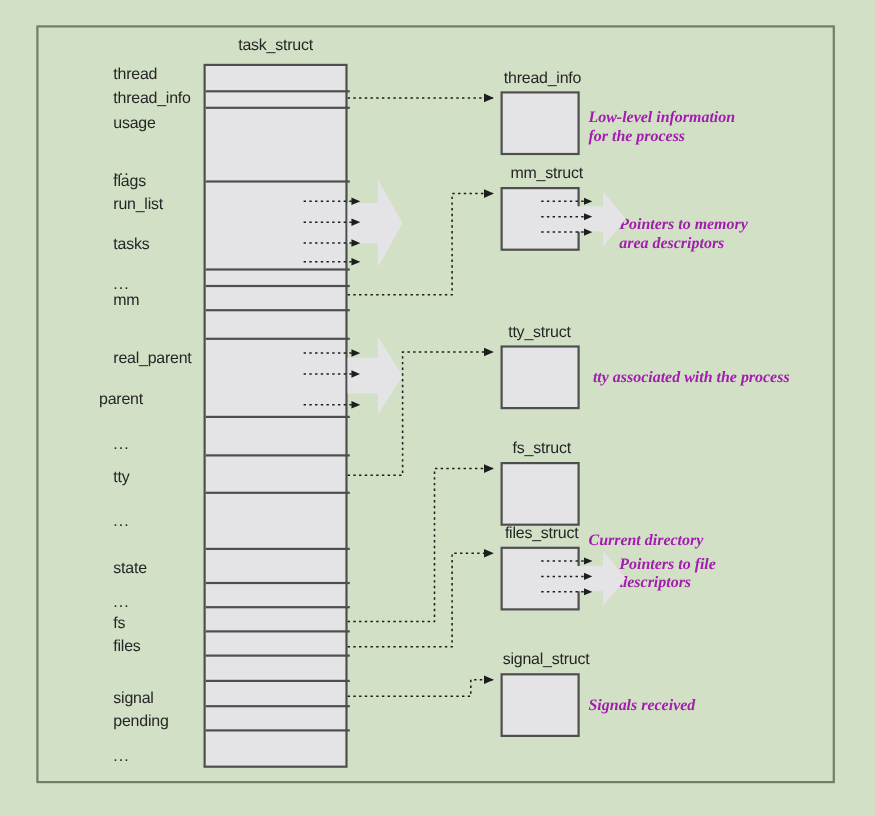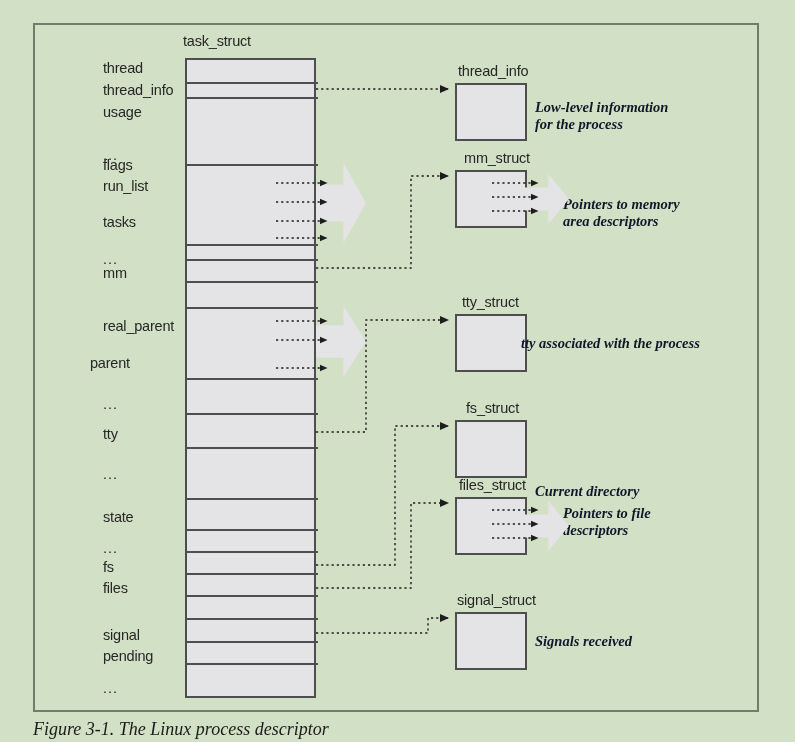--- a/index.html
+++ b/index.html
@@ -28,21 +28,21 @@
     height: 689px;
     border: 2px solid #6d7f6a;
     box-sizing: border-box;
     background: #d2e0c5;
   }
   
   #ts-title {
     position: absolute;
     left: 183px; top: 33px;
     width: 135px;
-    text-align: left;
+    text-align: center;
     font-size: 14.5px;
     color: #262626;
     letter-spacing: -0.2px;
   }
   #ts-box {
     position: absolute;
     left: 185px; top: 58px;
     width: 131px;
     height: 640px;
     background: #e4e4e6;
@@ -79,21 +79,21 @@
     letter-spacing: -0.2px;
     white-space: nowrap;
   }
   .rdesc {
     position: absolute;
     font-family: "Liberation Serif", serif;
     font-style: italic;
     font-weight: bold;
     font-size: 14.5px;
     line-height: 17px;
-    color: #0f172a;
+    color: #a21caf;
     white-space: pre-line;
   }
 
   
   #caption {
     position: absolute;
     left: 33px; top: 719px;
     font-family: "Liberation Serif", serif;
     font-style: italic;
     font-size: 18px;
@@ -168,21 +168,21 @@
       <div class="rtitle" style="left: 458px; top: 63px;">thread_info</div>
       <div class="rbox" style="left: 455px; top: 83px; width: 72px; height: 58px;"></div>
       <div class="rdesc" style="left: 535px; top: 99px;">Low-level information
 for the process</div>
       <div class="rtitle" style="left: 464px; top: 150px;">mm_struct</div>
       <div class="rbox" style="left: 455px; top: 170px; width: 72px; height: 58px;"></div>
       <div class="rdesc" style="left: 563px; top: 196px;">Pointers to memory
 area descriptors</div>
       <div class="rtitle" style="left: 462px; top: 294px;">tty_struct</div>
       <div class="rbox" style="left: 455px; top: 314px; width: 72px; height: 58px;"></div>
-      <div class="rdesc" style="left: 521px; top: 335px; font-style: italic;">tty associated with the process</div>
+      <div class="rdesc" style="left: 539px; top: 335px; font-style: italic;">tty associated with the process</div>
       <div class="rtitle" style="left: 466px; top: 400px;">fs_struct</div>
       <div class="rbox" style="left: 455px; top: 420px; width: 72px; height: 58px;"></div>
       <div class="rdesc" style="left: 535px; top: 441px; margin-top: 42px;">Current directory</div>
       <div class="rtitle" style="left: 459px; top: 477px;">files_struct</div>
       <div class="rbox" style="left: 455px; top: 497px; width: 72px; height: 58px;"></div>
       <div class="rdesc" style="left: 563px; top: 505px;">Pointers to file
 descriptors</div>
       <div class="rtitle" style="left: 457px; top: 592px;">signal_struct</div>
       <div class="rbox" style="left: 455px; top: 612px; width: 72px; height: 58px;"></div>
       <div class="rdesc" style="left: 535px; top: 633px;">Signals received</div>
@@ -221,14 +221,13 @@
         <line x1="276" y1="368" x2="327" y2="368" stroke="#1d1d1d" stroke-width="1.4" stroke-dasharray="2.2 3" marker-end="url(#ahs)"></line>
         <line x1="492" y1="183" x2="538" y2="183" stroke="#1d1d1d" stroke-width="1.4" stroke-dasharray="2.2 3" marker-end="url(#ahs)"></line>
         <line x1="492" y1="197" x2="538" y2="197" stroke="#1d1d1d" stroke-width="1.4" stroke-dasharray="2.2 3" marker-end="url(#ahs)"></line>
         <line x1="492" y1="211" x2="538" y2="211" stroke="#1d1d1d" stroke-width="1.4" stroke-dasharray="2.2 3" marker-end="url(#ahs)"></line>
         <line x1="492" y1="510" x2="538" y2="510" stroke="#1d1d1d" stroke-width="1.4" stroke-dasharray="2.2 3" marker-end="url(#ahs)"></line>
         <line x1="492" y1="524" x2="538" y2="524" stroke="#1d1d1d" stroke-width="1.4" stroke-dasharray="2.2 3" marker-end="url(#ahs)"></line>
         <line x1="492" y1="538" x2="538" y2="538" stroke="#1d1d1d" stroke-width="1.4" stroke-dasharray="2.2 3" marker-end="url(#ahs)"></line>
       </g>
   </svg>
 
-  <div id="caption">Figure 3-1. The Linux process descriptor</div>
 </div>
 
 </body></html>

